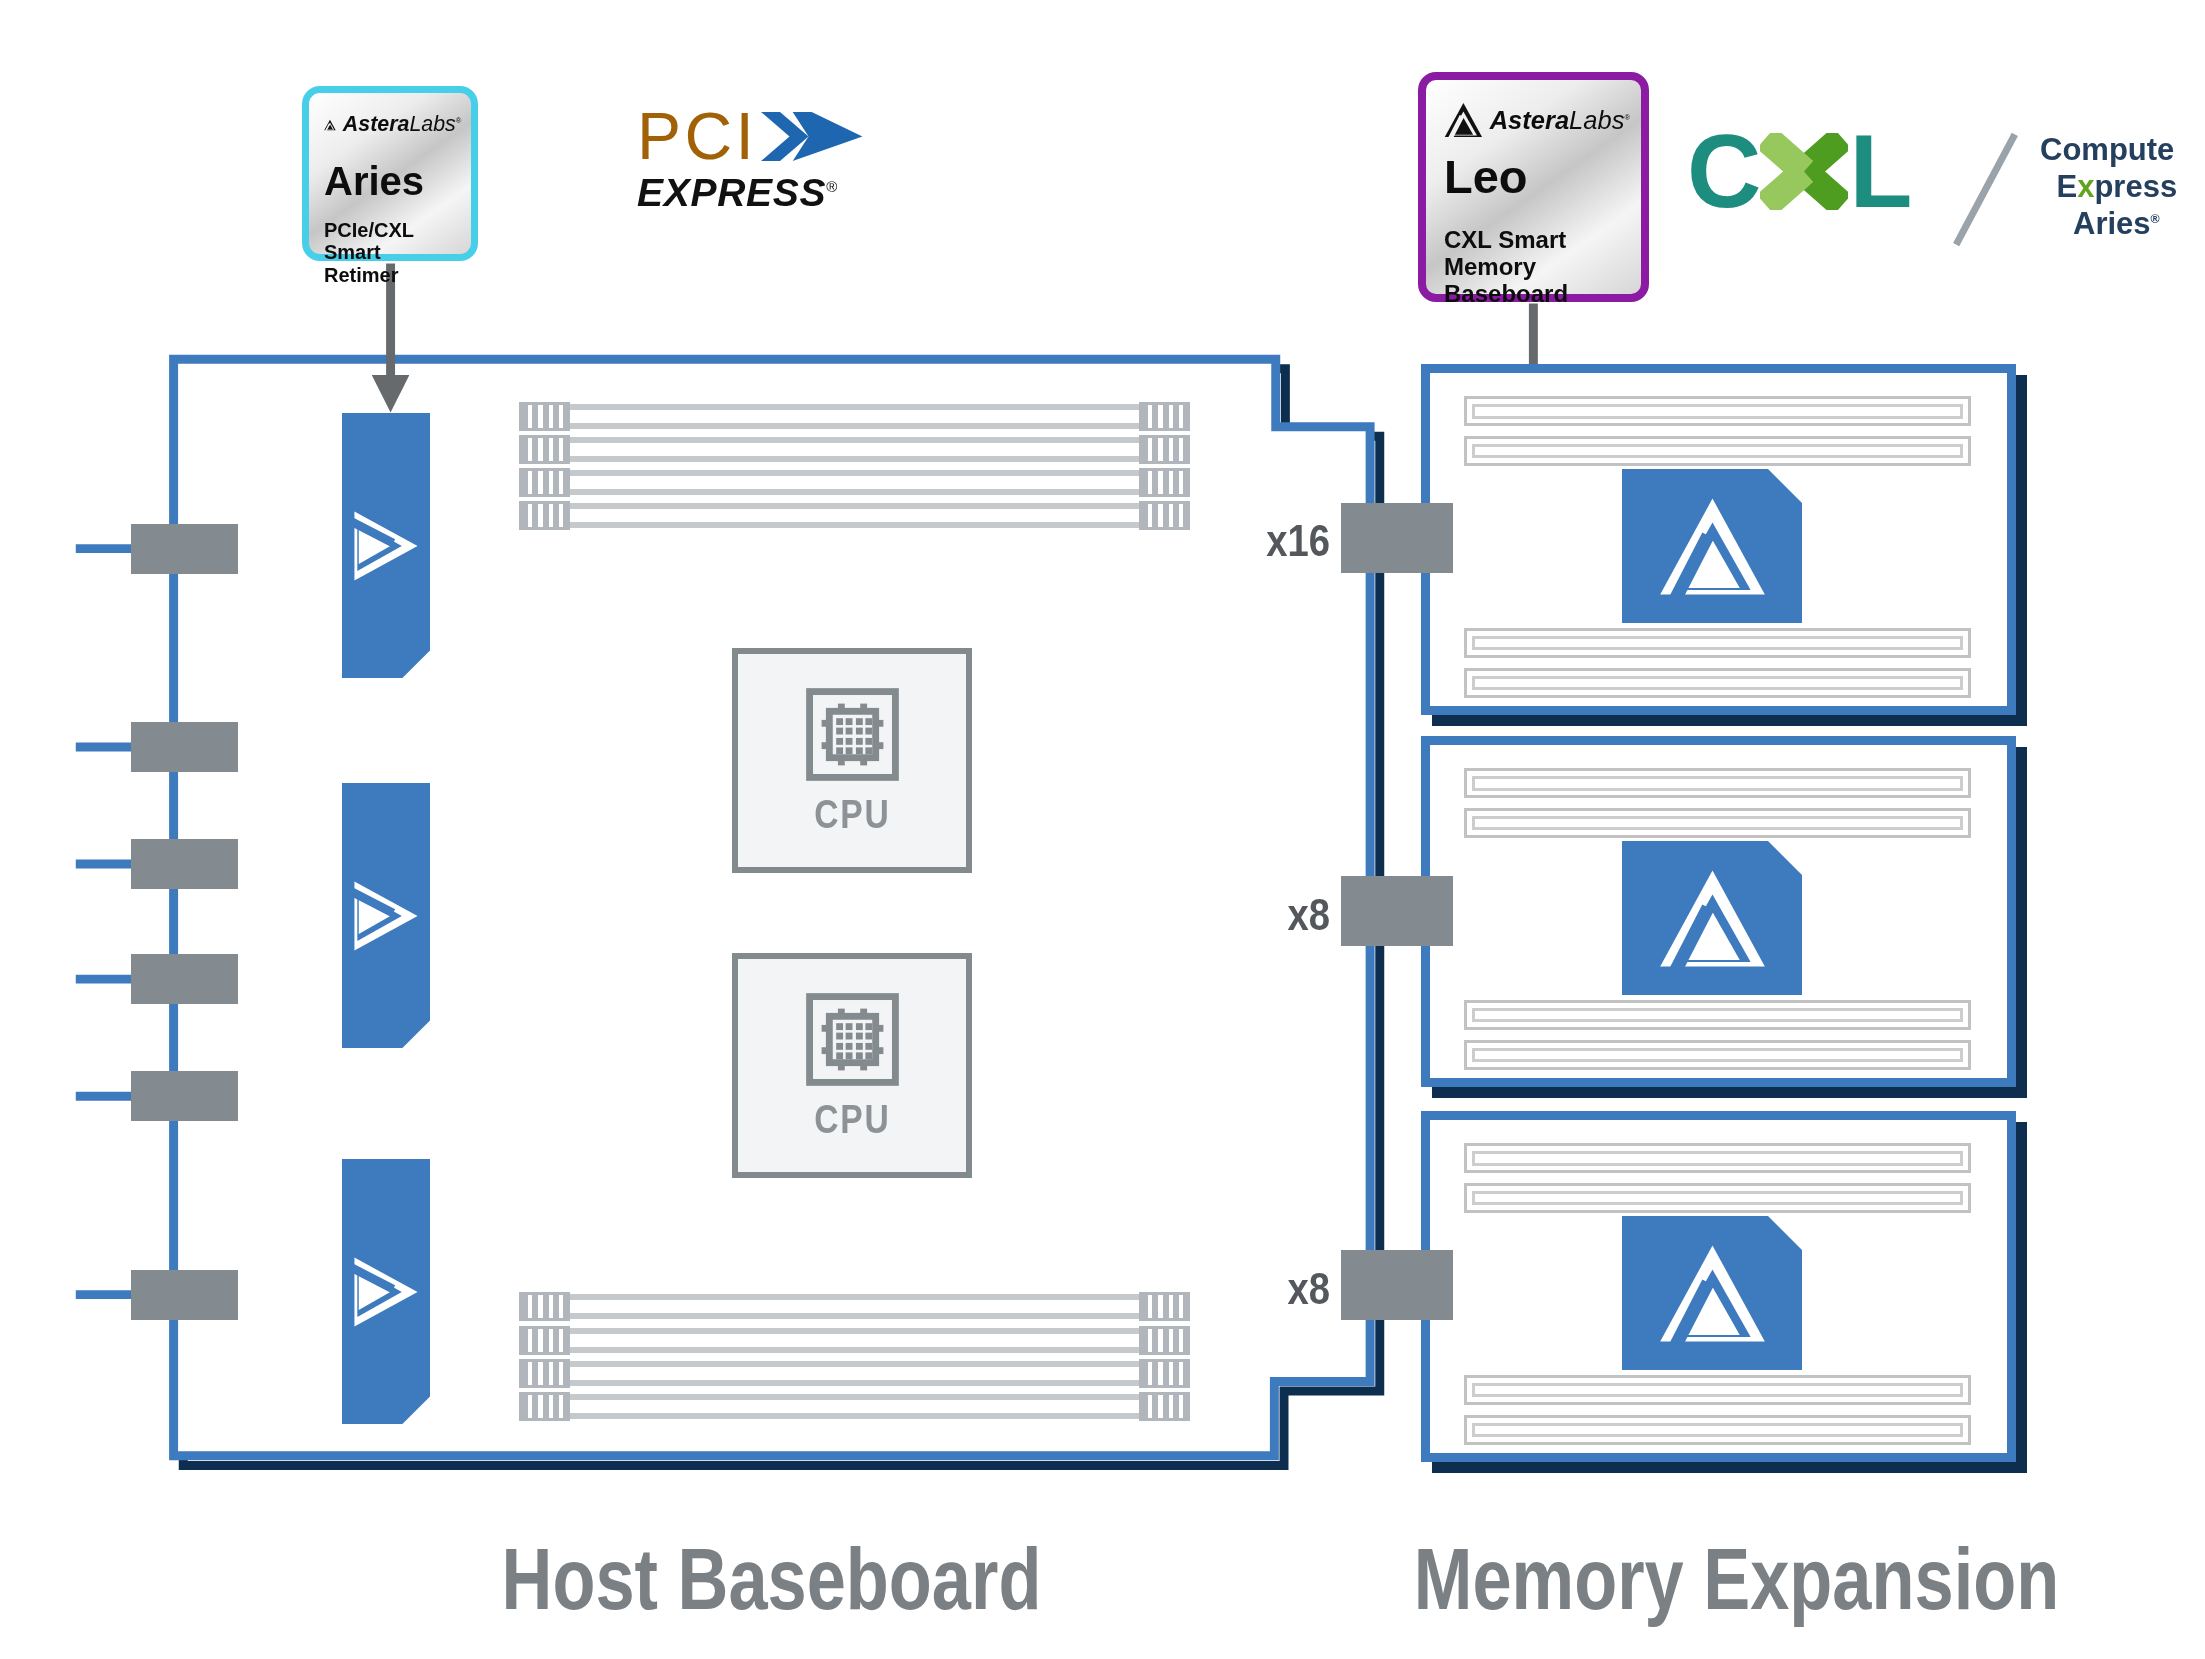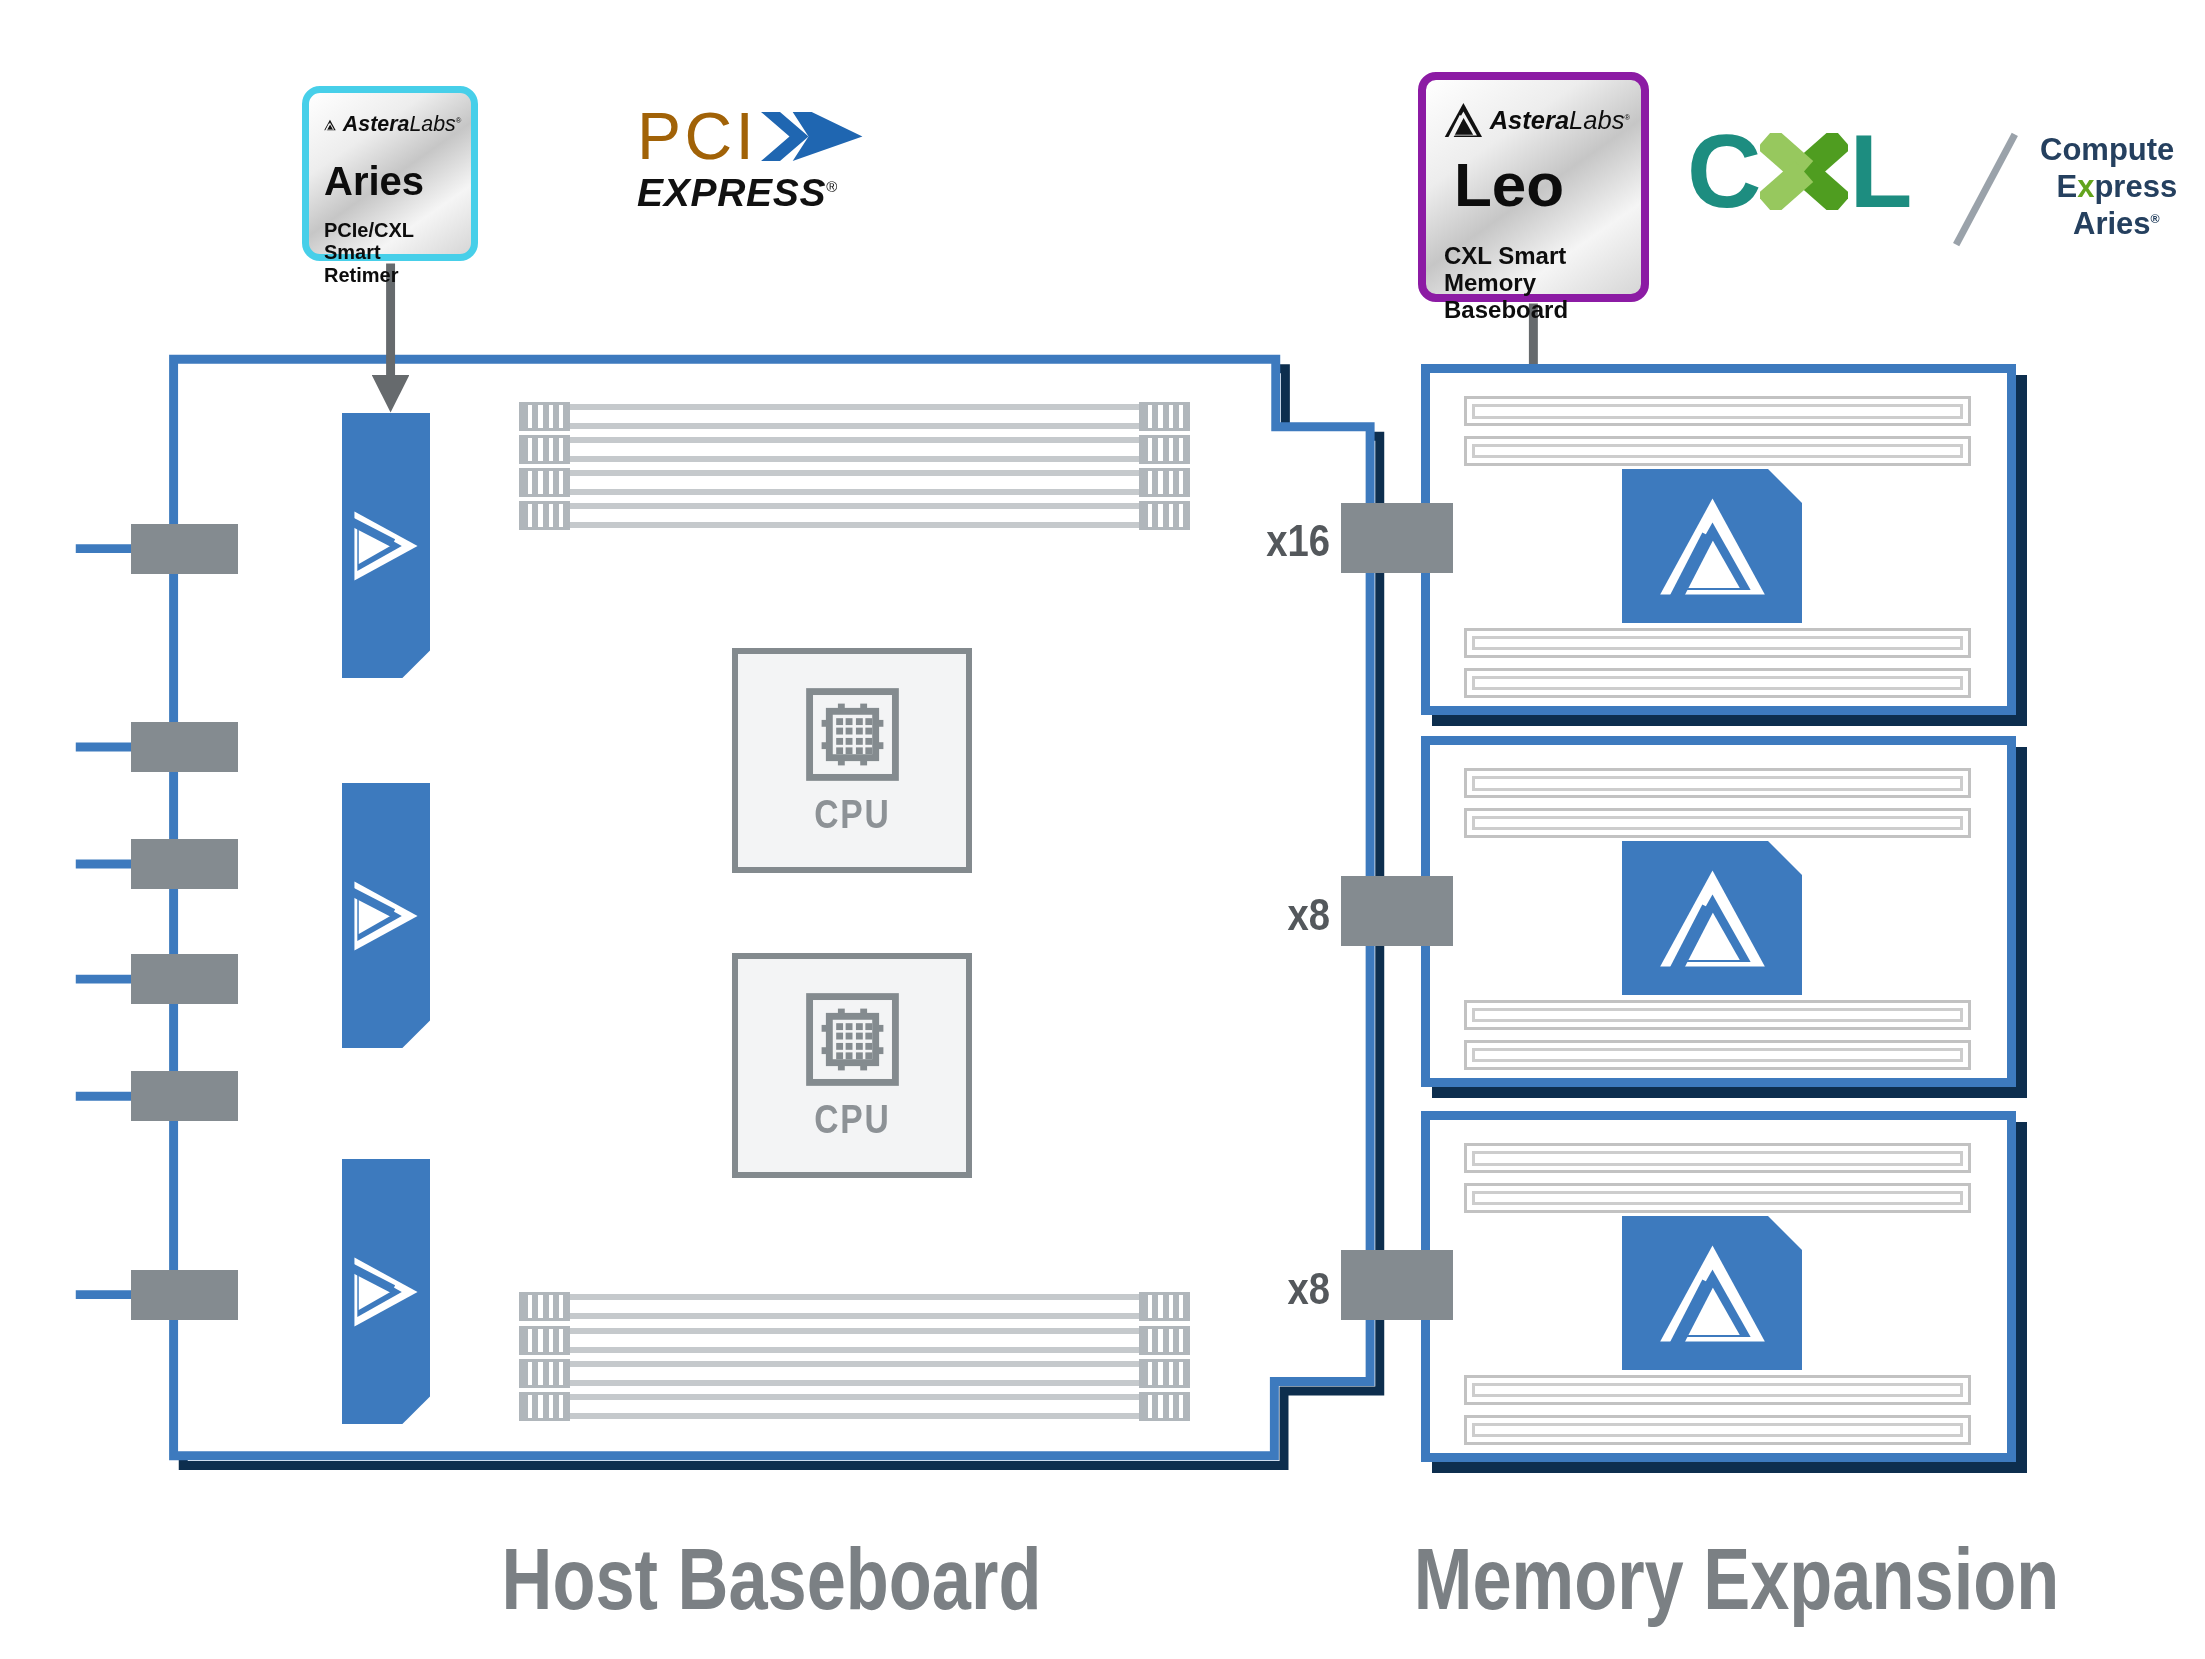--- a/index.html
+++ b/index.html
@@ -16,21 +16,21 @@
   .badge.leo{left:1418px;top:72px;width:231px;height:230px;border:8.3px solid #8c1ba4;padding:22px 11px 0 18px;}
   .brandrow{display:flex;align-items:center;gap:6.9px;}
   .brandword{font-style:italic;white-space:nowrap;}
   .aries .brandword{font-size:21.4px;}
   .leo .brandword{font-size:25.5px;}
   .brandword b{font-weight:800;}
   .brandword .lt{font-weight:400;}
   .brandword sup{font-size:7.6px;font-style:normal;}
   .product{font-weight:800;letter-spacing:0;}
   .aries .product{font-size:40px;margin-top:19px;}
-  .leo .product{font-size:62px;margin-top:11px;margin-left:10px;}
+  .leo .product{font-size:47px;margin-top:11px;}
   .bdesc{font-weight:700;line-height:1.13;}
   .aries .bdesc{font-size:20px;margin-top:15px;}
   .leo .bdesc{font-size:24px;margin-top:22px;}
 
   
   .pcie{left:637px;top:103px;width:262px;}
   .pcie-top{display:flex;align-items:center;}
   .pcie-word{font-size:66px;font-weight:400;color:#a16207;letter-spacing:3.4px;line-height:1;}
   .pcie-sub{font-size:39px;font-weight:800;font-style:italic;color:#111;letter-spacing:0.7px;line-height:1;margin-top:4.1px;}
   .pcie-sub sup{font-size:15px;font-weight:400;font-style:normal;}

